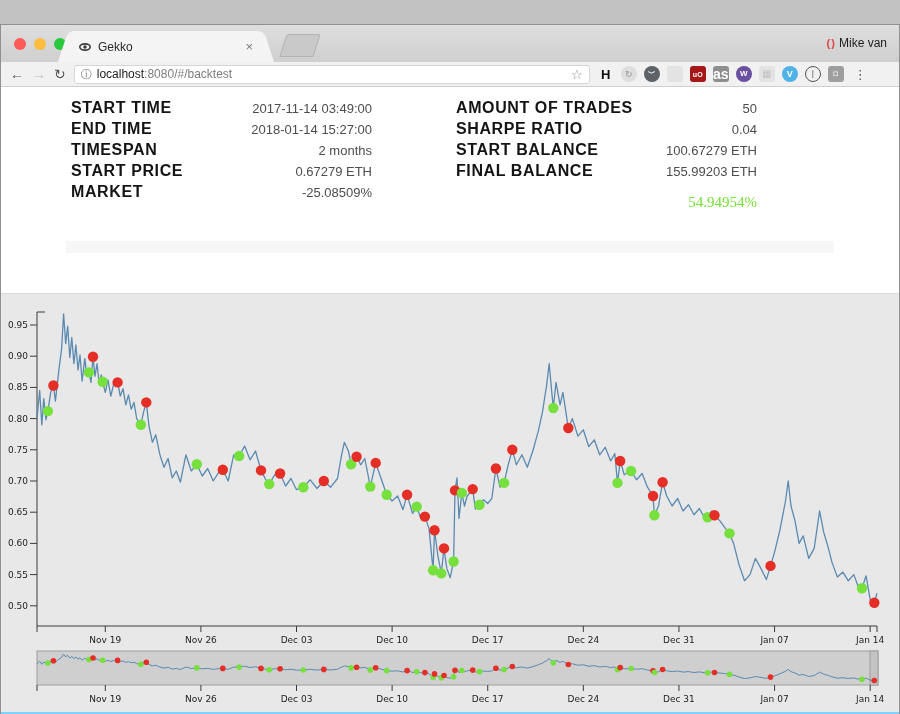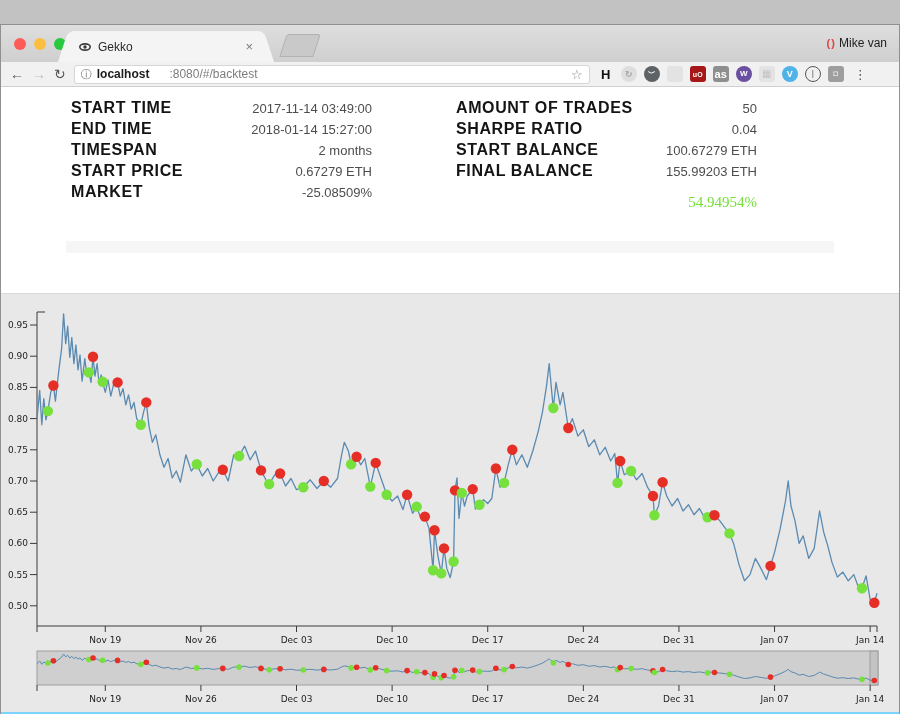--- a/index.html
+++ b/index.html
@@ -43,22 +43,22 @@
     height:25px; background:#f1f1f1; border-bottom:1px solid #cfcfcf;
     display:flex; align-items:center; padding:0 9px; gap:8px;
   }
   .navbtn { font-size:14px; line-height:1; color:#565656; }
   .navbtn.disabled { color:#bdbdbd; }
   .urlbar {
     width:516px; height:19px; background:#fff; border:1px solid #d6d6d6; border-radius:3px;
     display:flex; align-items:center; padding:0 6px; gap:5px; font-size:12px;
   }
   .urlbar .info { color:#6e6e6e; font-size:11px; }
-  .url-host { color:#1c1c1c; font-weight:700; }
-  .url-rest { color:#7d7d7d;padding-left:20px; }
+  .url-host { color:#1c1c1c; font-weight:400; }
+  .url-rest { color:#7d7d7d; }
   .urlbar .spacer { flex:1; }
   .star { color:#8a8a8a; font-size:13px; }
   .ext-row { display:flex; align-items:center; gap:7px; }
   .ext {
     width:16px; height:16px; display:flex; align-items:center; justify-content:center;
     font-size:9px; font-weight:700; border-radius:3px; line-height:1;
   }
   .ext.circle { border-radius:50%; }
   .menu-dots { color:#555; font-size:13px; margin-left:2px; letter-spacing:0; }
   
@@ -114,21 +114,21 @@
       </span>
       <span class="spacer"></span>
       <span class="star">☆</span>
     </div>
     <div class="ext-row" id="ext-row">
         <span class="ext" style="background: transparent; color: rgb(17, 17, 17); font-size: 13px;">H</span>
         <span class="ext circle" style="background: rgb(222, 222, 222); color: rgb(165, 165, 165); font-size: 9px;">↻</span>
         <span class="ext circle" style="background: rgb(92, 98, 102); color: rgb(255, 255, 255); font-size: 8px;">﹀</span>
         <span class="ext" style="background: rgb(227, 227, 227); color: rgb(204, 204, 204); font-size: 9px;"></span>
         <span class="ext" style="background: rgb(166, 23, 23); color: rgb(255, 255, 255); font-size: 7px;">uO</span>
-        <span class="ext" style="background: rgb(142, 142, 142); color: rgb(255, 255, 255); font-size: 11px;">as</span>
+        <span class="ext" style="background: rgb(142, 142, 142); color: rgb(255, 255, 255); font-size: 14px;">as</span>
         <span class="ext circle" style="background: rgb(107, 79, 160); color: rgb(255, 255, 255); font-size: 8px;">W</span>
         <span class="ext" style="background: rgb(227, 227, 227); color: rgb(194, 194, 194); font-size: 10px;">▦</span>
         <span class="ext circle" style="background: rgb(79, 179, 232); color: rgb(255, 255, 255); font-size: 9px;">V</span>
         <span class="ext circle" style="background: transparent; color: rgb(85, 85, 85); font-size: 8px; border: 1.5px solid rgb(85, 85, 85);">❘</span>
         <span class="ext" style="background: rgb(158, 158, 158); color: rgb(232, 232, 232); font-size: 8px;">◘</span>
       </div>
     <span class="menu-dots">⋮</span>
   </div>
 
   <div class="content">

